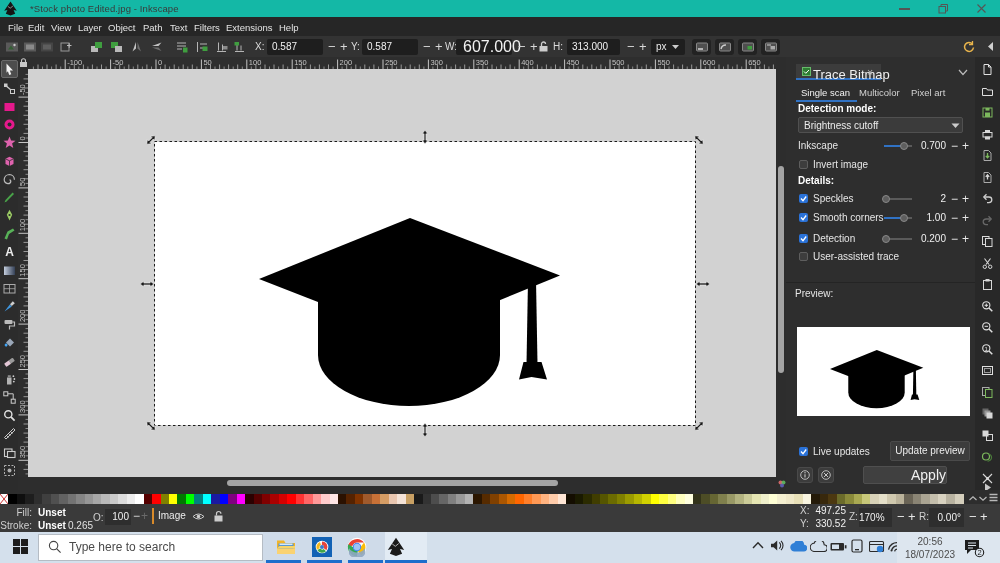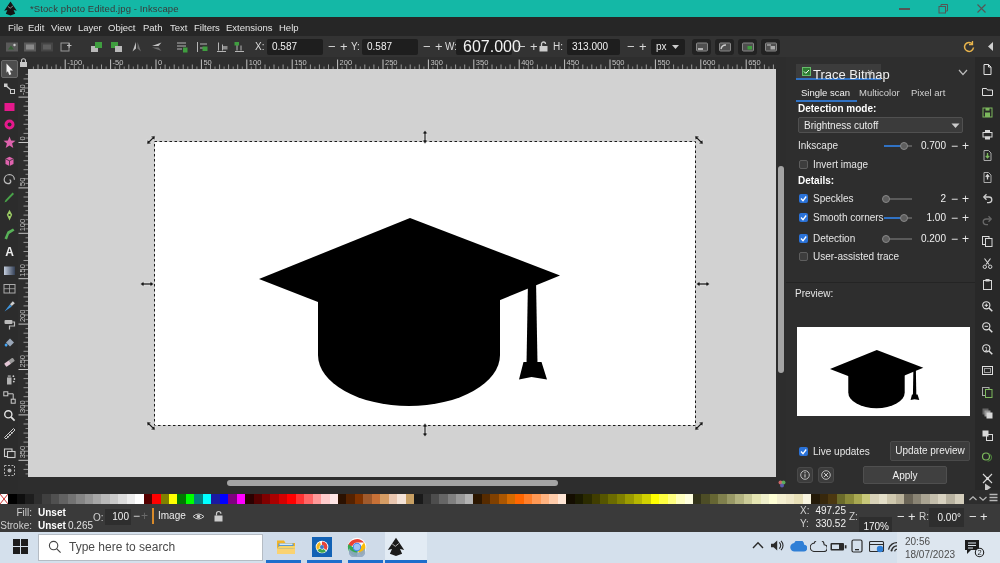--- a/index.html
+++ b/index.html
@@ -735,21 +735,21 @@
 <svg class="abs" style="left:14px;top:413px" width="10" height="10">
       <circle cx="5" cy="5" r="4.3" fill="none" stroke="#c8c8c8" stroke-width="0.9"></circle>
       <path d="M5,4.2 V7.4" stroke="#c8c8c8" stroke-width="1.1"></path>
       <circle cx="5" cy="2.7" r="0.7" fill="#c8c8c8"></circle>
     </svg>
 <div class="abs" style="left:32px;top:410px;width:16px;height:16px;background:#3c3c3c;border:1px solid #4a4a4a;border-radius:3px"></div>
 <svg class="abs" style="left:35px;top:413px" width="10" height="10">
       <circle cx="5" cy="5" r="4.3" fill="none" stroke="#c8c8c8" stroke-width="0.9"></circle>
       <path d="M3,3 L7,7 M7,3 L3,7" stroke="#c8c8c8" stroke-width="1"></path>
     </svg>
-<div class="abs" style="left:77px;top:409px;width:84px;height:18px;background:#404040;border:1px solid #4f4f4f;border-radius:2px;color:#f0f0f0;font-size:10px;text-align:center;line-height:17px">Apply</div>
+<div class="abs" style="left:77px;top:409px;width:84px;height:18px;background:#404040;border:1px solid #4f4f4f;border-radius:2px;color:#f0f0f0;font-size:14px;text-align:right;line-height:17px">Apply</div>
 </div>
 <div class="abs" style="left:975px;top:57px;width:25px;height:433px;background:#282828">
 <div class="abs" style="left:6px;top:5px;width:13px;height:13px"><svg width="13" height="13">
         <path d="M3,1.5 h4.5 l2.5,2.5 v7.5 h-7 Z" fill="none" stroke="#e0e0e0"></path>
         <path d="M7.5,1.5 v2.5 h2.5" fill="none" stroke="#e0e0e0"></path>
       </svg></div>
 <div class="abs" style="left:6px;top:26.5px;width:13px;height:13px"><svg width="13" height="13">
         <path d="M1.5,3.5 h4 l1,1.5 h5 v5.5 h-10 Z" fill="none" stroke="#e0e0e0"></path>
       </svg></div>
 <div class="abs" style="left:6px;top:48.0px;width:13px;height:13px"><svg width="13" height="13">
@@ -981,21 +981,21 @@
     </svg>
 <svg class="abs" style="left:213px;top:6px" width="11" height="12">
       <rect x="1.5" y="5.5" width="8" height="6" fill="#ccc"></rect>
       <path d="M3.5,5.5 v-1.8 a2.2,2.2 0 0 1 4.4,0" fill="none" stroke="#ccc" stroke-width="1.2"></path>
     </svg>
 <div class="abs" style="left:800px;top:1px;color:#d0d0d0;font-size:10px">X:</div>
 <div class="abs" style="left:812px;top:1px;width:34px;color:#f0f0f0;font-size:10px;text-align:right">497.25</div>
 <div class="abs" style="left:800px;top:14px;color:#d0d0d0;font-size:10px">Y:</div>
 <div class="abs" style="left:812px;top:14px;width:34px;color:#f0f0f0;font-size:10px;text-align:right">330.52</div>
 <div class="abs" style="left:849px;top:7px;color:#d0d0d0;font-size:10px">Z:</div>
-<div class="abs" style="left:859px;top:13px;width:33px;height:19px;background:#2e2e2e;color:#f2f2f2;font-size:10px;line-height:19px;text-align:right;padding-right:3px">170%</div>
+<div class="abs" style="left:859px;top:4px;width:33px;height:19px;background:#2e2e2e;color:#f2f2f2;font-size:10px;line-height:19px;text-align:left;padding-right:3px">170%</div>
 <div class="abs" style="left:897px;top:5px;color:#e8e8e8;font-size:13px">−</div>
 <div class="abs" style="left:908px;top:5px;color:#e8e8e8;font-size:13px">+</div>
 <div class="abs" style="left:919px;top:7px;color:#d0d0d0;font-size:10px">R:</div>
 <div class="abs" style="left:929px;top:4px;width:35px;height:19px;background:#2e2e2e;color:#f2f2f2;font-size:10px;line-height:19px;text-align:right;padding-right:3px">0.00°</div>
 <div class="abs" style="left:969px;top:5px;color:#e8e8e8;font-size:13px">−</div>
 <div class="abs" style="left:980px;top:5px;color:#e8e8e8;font-size:13px">+</div>
 </div>
 <div class="abs" style="left:0;top:532px;width:1000px;height:31px;background:#d4e0ec"></div>
 <svg class="abs" style="left:13px;top:539px" width="15" height="15">
 <rect x="0" y="0" width="7" height="7" fill="#1d1d1d"></rect>
@@ -1069,19 +1069,19 @@
 <svg class="abs" style="left:869px;top:540px" width="16" height="13">
     <rect x="0.5" y="1.5" width="14" height="10" rx="1" fill="none" stroke="#2b2b2b" stroke-width="1.1"></rect>
     <path d="M0.5,4.5 h14" stroke="#2b2b2b"></path>
     <circle cx="11" cy="9" r="3.2" fill="#2f7fd6"></circle>
   </svg>
 <svg class="abs" style="left:887px;top:541px" width="14" height="12">
     <path d="M1,5 a8.5,8.5 0 0 1 12,0 M3,7.5 a5.6,5.6 0 0 1 8,0 M5,10 a2.8,2.8 0 0 1 4,0" stroke="#2b2b2b" fill="none" stroke-width="1.3" transform="rotate(-35 7 6)"></path>
     <circle cx="4.5" cy="9.5" r="1" fill="#2b2b2b"></circle>
   </svg>
 <div class="abs" style="left:897px;top:532px;width:103px;height:31px;background:#dde6ef"></div>
-<div class="abs" style="left:905px;top:535.5px;width:50px;color:#4c4c4c;font-size:10px;">20:56</div>
+<div class="abs" style="left:905px;top:535.5px;width:50px;color:#4c4c4c;font-size:10px;text-align:center">20:56</div>
 <div class="abs" style="left:900px;top:549px;width:60px;color:#4c4c4c;font-size:10px;text-align:center">18/07/2023</div>
 <svg class="abs" style="left:964px;top:539px" width="22" height="20">
 <path d="M1,1 h14 v10 h-8 l-4,4 v-4 h-2 Z" fill="#1d1d1d"></path>
 <path d="M4,4 h8 M4,6.5 h8 M4,9 h5" stroke="#dde6ef" stroke-width="1"></path>
 <circle cx="15.5" cy="13.5" r="4.2" fill="#dde6ef" stroke="#1d1d1d" stroke-width="1.1"></circle>
 <text x="15.5" y="16" font-size="7.5" fill="#1d1d1d" text-anchor="middle">2</text>
   </svg>
 </body></html>

